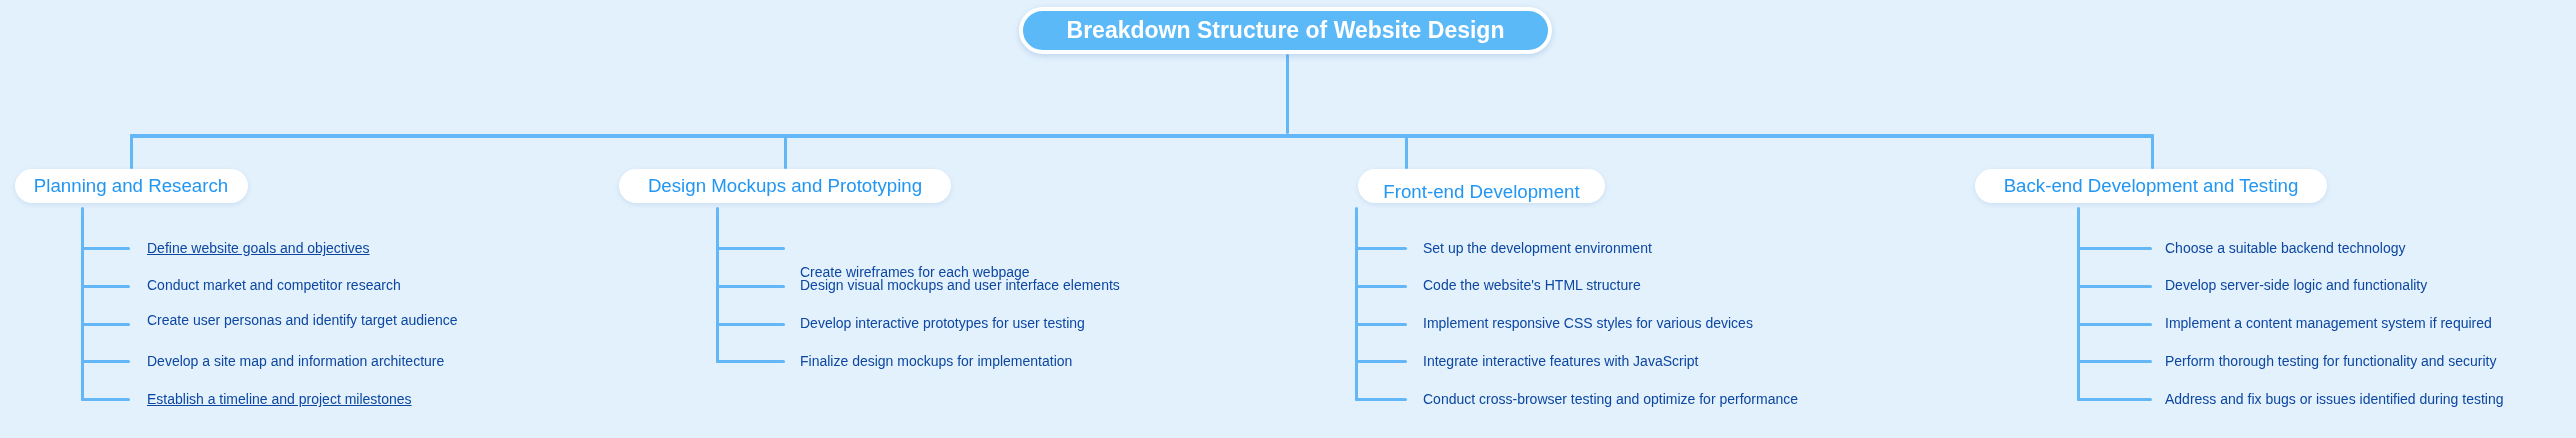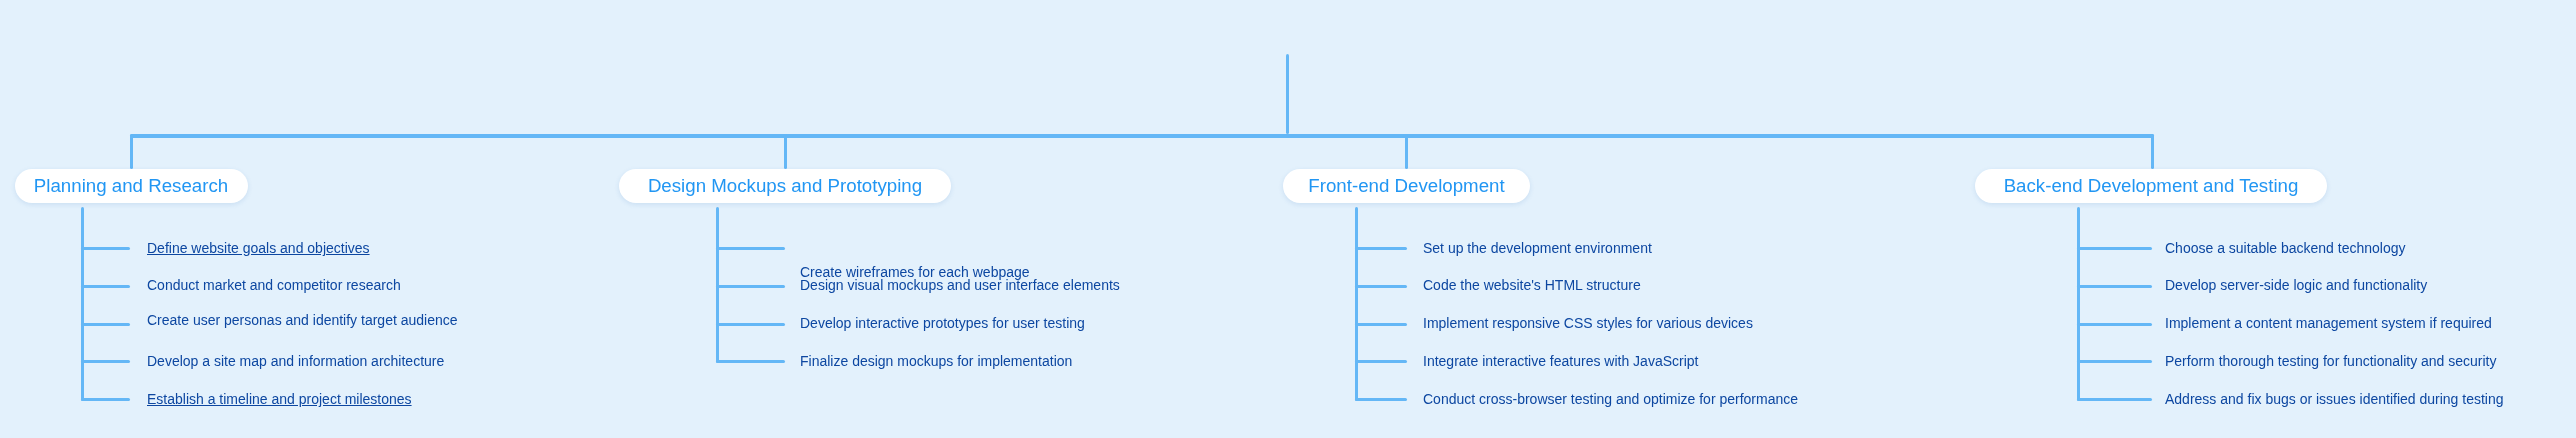--- a/index.html
+++ b/index.html
@@ -56,20 +56,23 @@
     color: var(--itemText, #0d47a1);
     white-space: nowrap;
     z-index: 2;
   }
 </style>
 </head>
 <body>
 
 <div class="canvas">
 
+  <div class="root-node">
+    <span class="root-title">Breakdown Structure of Website Design</span>
+  </div>
 
   <div class="line" style="left:1286px; top:54px; width:2.6px; height:80px;"></div>
 
   <div class="line" style="left:130px; top:134px; width:2024px; height:3.6px;"></div>
 
   <div id="branches">
       <div class="line" style="left: 130px; top: 134px; width: 3.1px; height: 35px;"></div>
       <div class="branch-pill" style="left: 14.5px; width: 233px;">
         <span class="branch-label">Planning and Research</span>
       </div>
@@ -91,21 +94,21 @@
       <div class="line" style="left: 716px; top: 207px; width: 3.1px; height: 156px;"></div>
       <div class="line" style="left: 716px; top: 247px; width: 69px; height: 3.1px;"></div>
       <div class="task-item" style="left: 800px; top: 240px; margin-top: 24px;">Create wireframes for each webpage</div>
       <div class="line" style="left: 716px; top: 285px; width: 69px; height: 3.1px;"></div>
       <div class="task-item" style="left: 800px; top: 277px;">Design visual mockups and user interface elements</div>
       <div class="line" style="left: 716px; top: 323px; width: 69px; height: 3.1px;"></div>
       <div class="task-item" style="left: 800px; top: 315px;">Develop interactive prototypes for user testing</div>
       <div class="line" style="left: 716px; top: 360px; width: 69px; height: 3.1px;"></div>
       <div class="task-item" style="left: 800px; top: 353px;">Finalize design mockups for implementation</div>
       <div class="line" style="left: 1405px; top: 134px; width: 3.1px; height: 35px;"></div>
-      <div class="branch-pill" style="left: 1283px; width: 247px;">
+      <div class="branch-pill" style="left: 1358px; width: 247px; align-items: flex-end;">
         <span class="branch-label">Front-end Development</span>
       </div>
       <div class="line" style="left: 1355px; top: 207px; width: 3.1px; height: 194px;"></div>
       <div class="line" style="left: 1355px; top: 247px; width: 52px; height: 3.1px;"></div>
       <div class="task-item" style="left: 1423px; top: 240px;">Set up the development environment</div>
       <div class="line" style="left: 1355px; top: 285px; width: 52px; height: 3.1px;"></div>
       <div class="task-item" style="left: 1423px; top: 277px;">Code the website's HTML structure</div>
       <div class="line" style="left: 1355px; top: 323px; width: 52px; height: 3.1px;"></div>
       <div class="task-item" style="left: 1423px; top: 315px;">Implement responsive CSS styles for various devices</div>
       <div class="line" style="left: 1355px; top: 360px; width: 52px; height: 3.1px;"></div>

